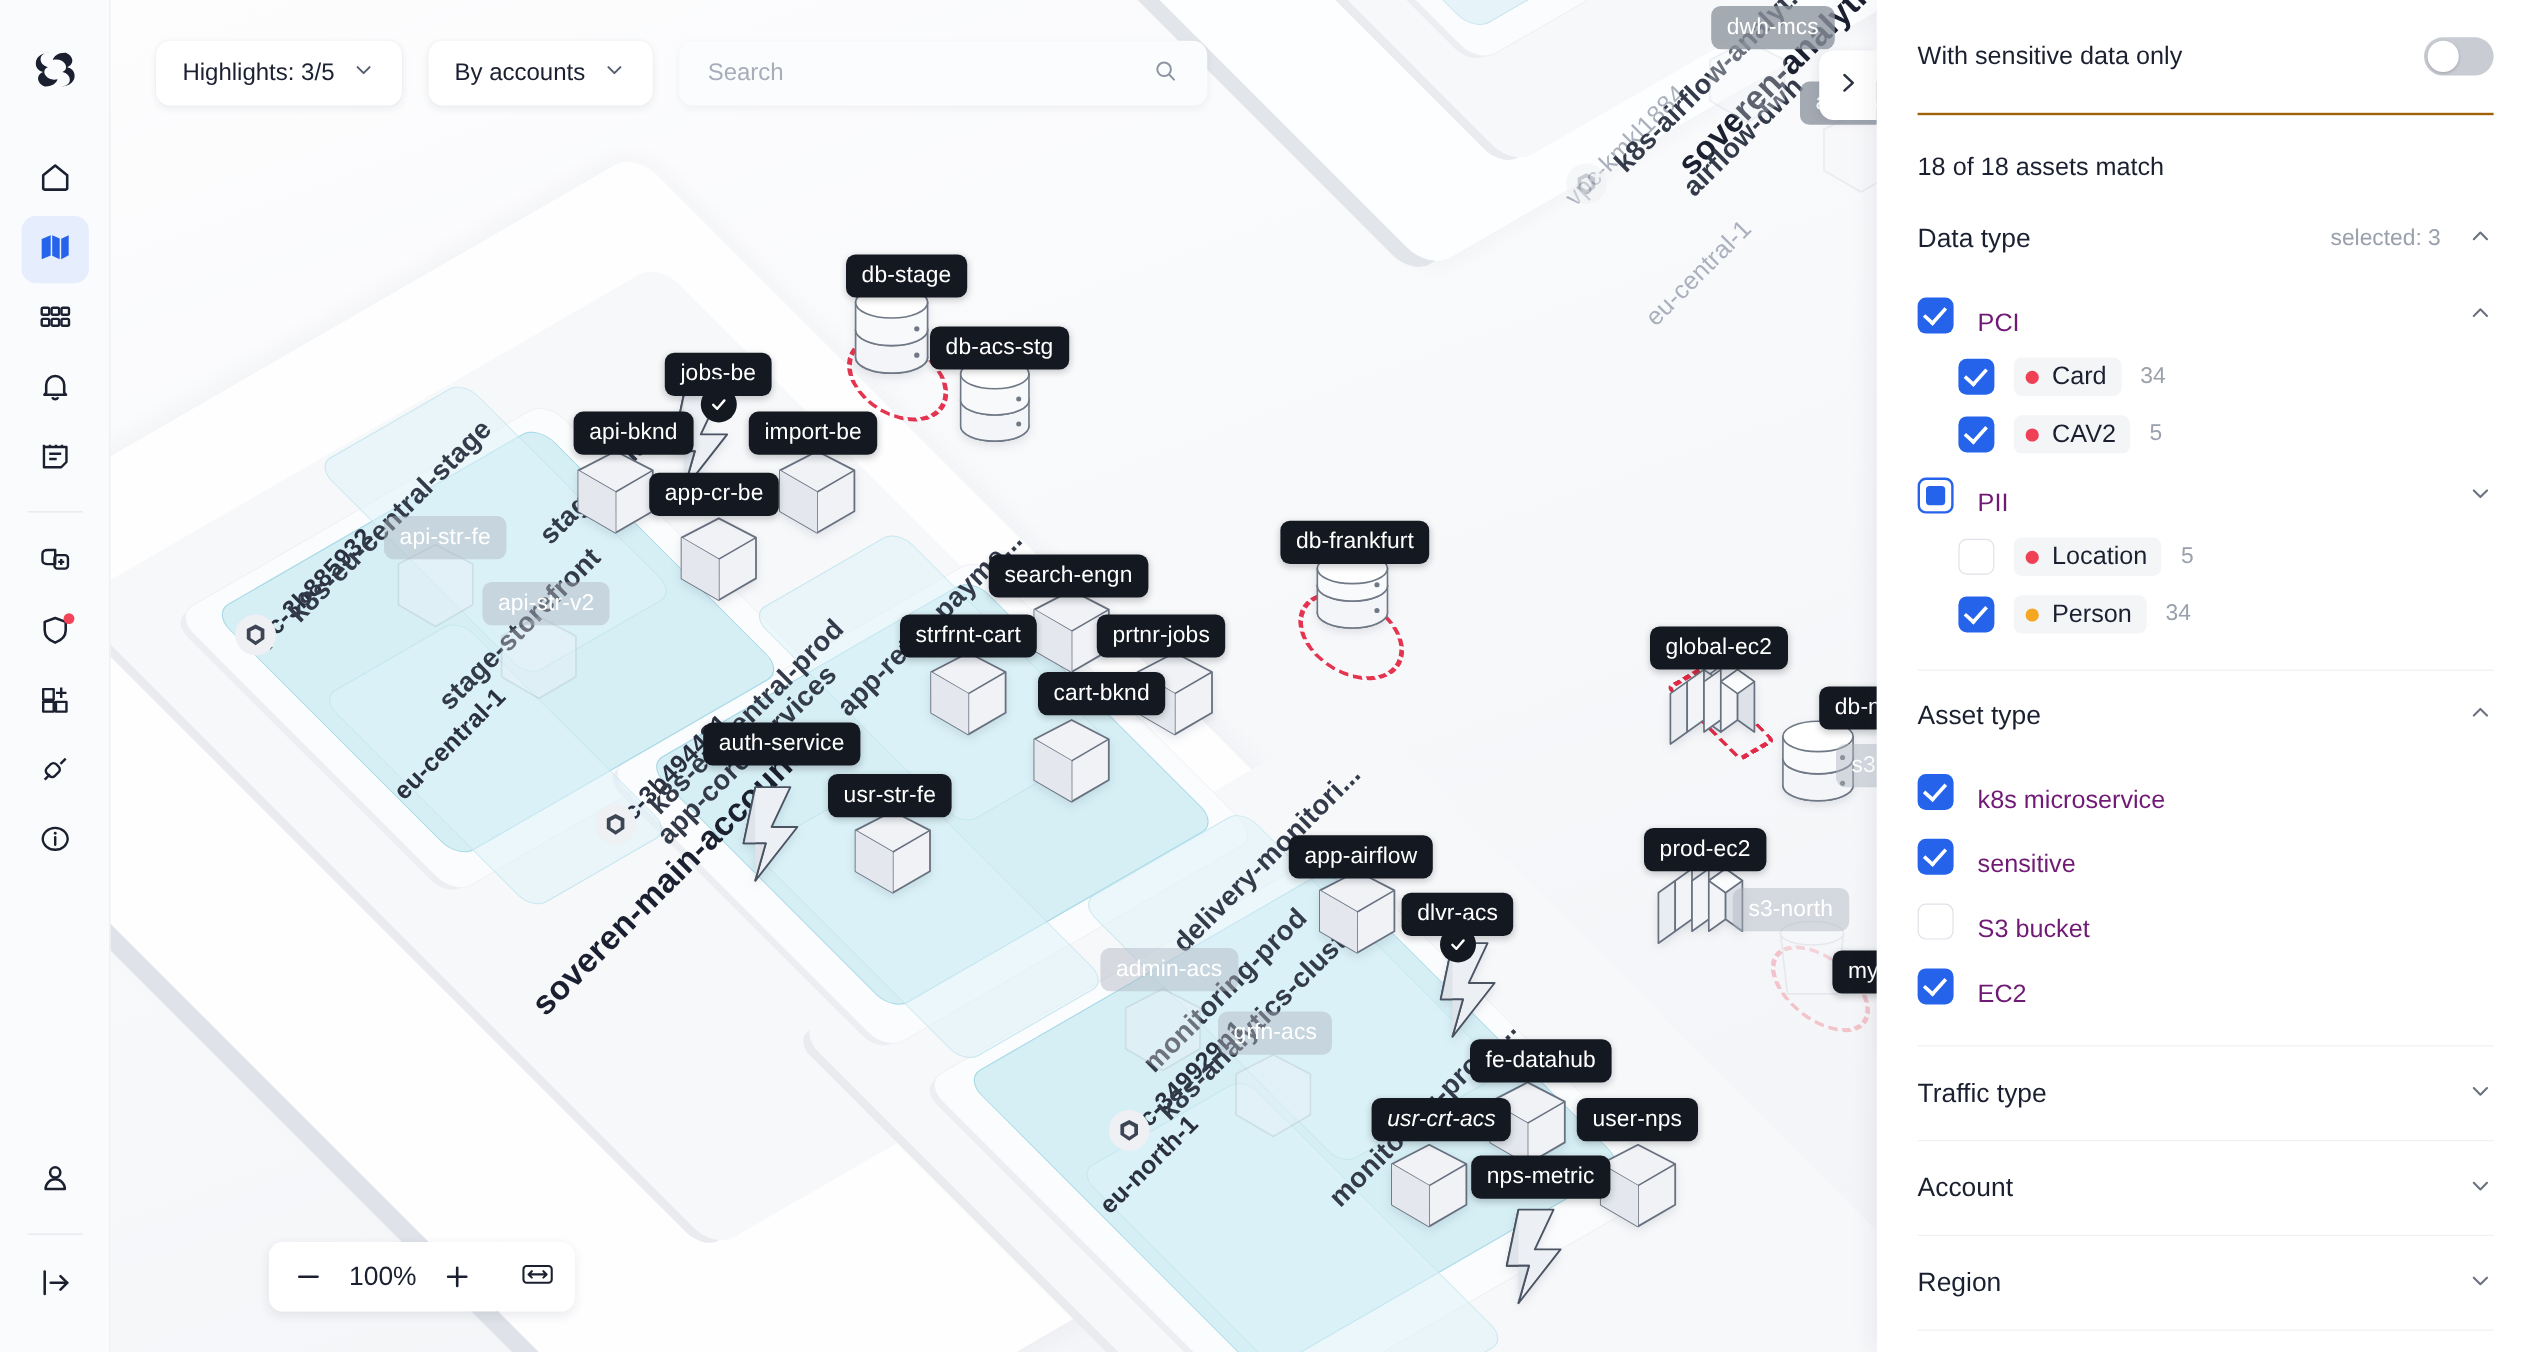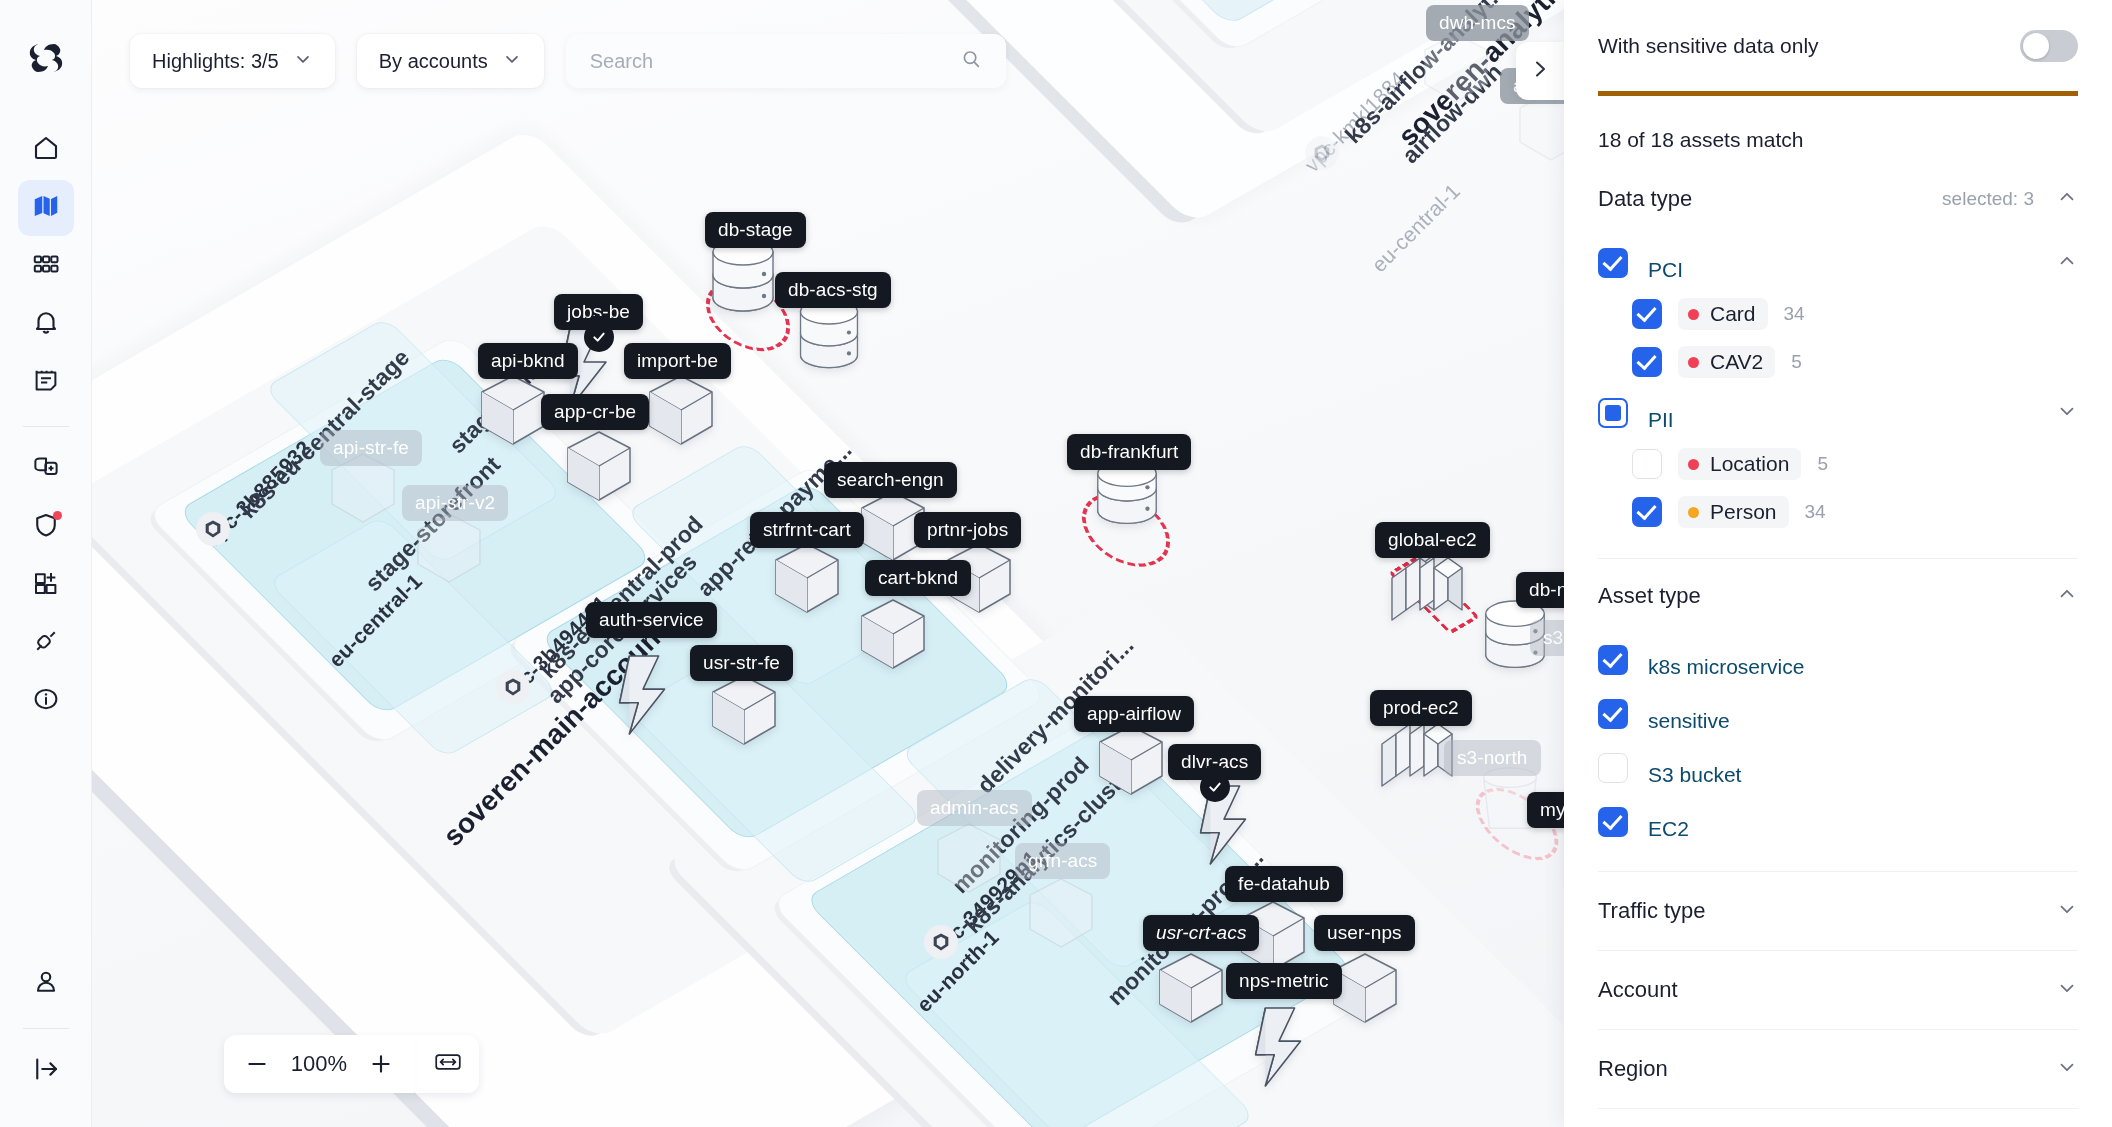--- a/index.html
+++ b/index.html
@@ -166,41 +166,41 @@
 
   
   .panel {
     width: 548px; flex:0 0 548px; height:1127px; background:#fff;
     box-shadow: -4px 0 18px rgba(30,40,70,.07);
     position:relative; z-index:35; overflow:hidden;
     padding: 0 34px;
   }
   .p-row-toggle {
     height:96px; display:flex; align-items:center; justify-content:space-between;
-    border-bottom:5px solid #a16207;
+    border-bottom:2px solid #a16207;
   }
   .p-label { font-size:21px; color:#1b2030; }
   .toggle {
     width:58px; height:32px; border-radius:16px; background:#c9ccd3;
     position:relative; cursor:pointer;
   }
   .toggle .knob { position:absolute; top:3px; left:3px; width:26px; height:26px; border-radius:50%;
      background:#fff; box-shadow:0 1px 3px rgba(0,0,0,.2); }
   .p-count { padding: 32px 0 10px; font-size:21px; color:#1b2030; }
 
   .sect-head {
     height:74px; display:flex; align-items:center; justify-content:space-between; cursor:pointer;
   }
   .sect-title { font-size:22px; color:#1b2030; font-weight:400; }
   .sect-right { display:flex; align-items:center; gap:22px; }
   .sect-meta { font-size:19px; color:#9aa1ad; }
 
   .grp-row { height:54px; display:flex; align-items:center; justify-content:space-between; cursor:pointer; }
   .grp-left { display:flex; align-items:center; gap:20px; }
-  .grp-name { font-size:21px; color:#0c4a6e;margin-top:14px; }
+  .grp-name { font-size:21px; color:#701a75;margin-top:14px; }
 
   .cb { width:30px; height:30px; border-radius:7px; flex:0 0 30px; position:relative; cursor:pointer; }
   .cb.on { background:#2563eb; }
   .cb.off { background:#fff; border:1.6px solid #dfe2e8; }
   .cb.partial { background:#fff; border:2px solid #2563eb; }
   .cb.partial::after { content:""; position:absolute; inset:5px; background:#2563eb; border-radius:3px; }
   .cb.on::after {
     content:""; position:absolute; left:9px; top:4px; width:8px; height:15px;
     border:solid #fff; border-width:0 3px 3px 0; transform:rotate(42deg);
   }

